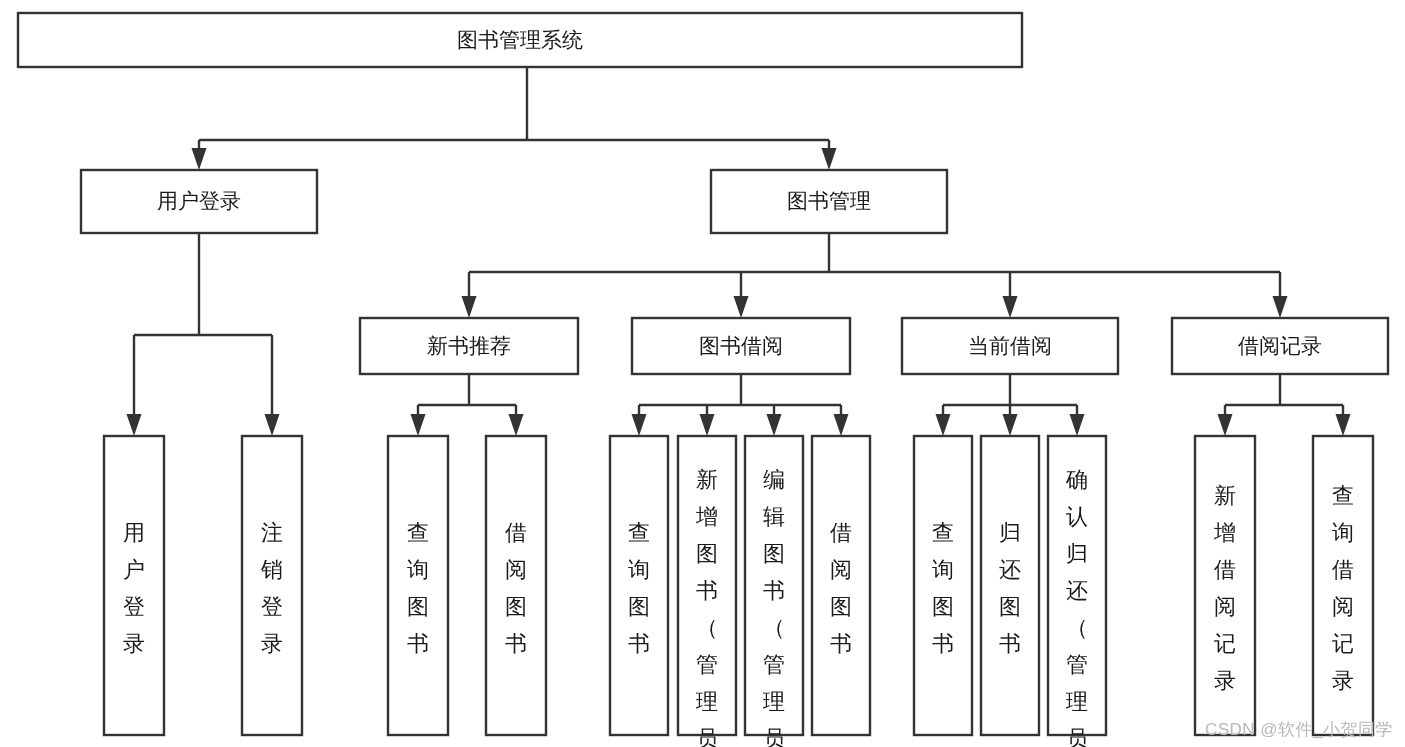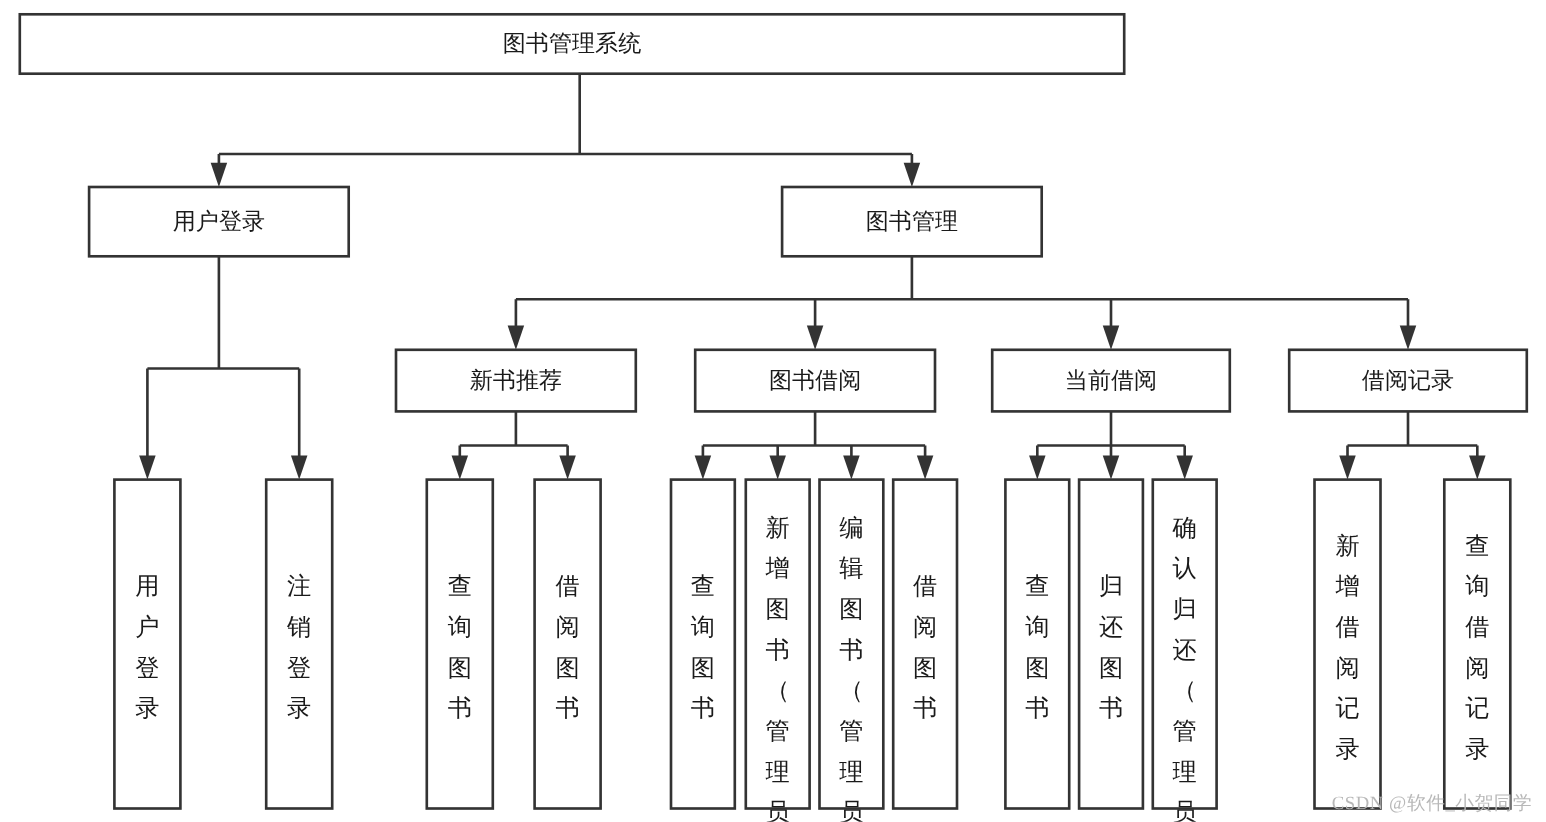--- a/index.html
+++ b/index.html
@@ -53,21 +53,21 @@
   .node-label-v {
     font-family: "Liberation Sans", "DejaVu Sans", sans-serif;
     font-size: 22px;
     fill: #1a1a1a;
     text-anchor: middle;
   }
   .watermark {
     position: absolute;
     right: 12px;
     bottom: 6px;
-    font-family: Liberation Serif, serif;
+    font-family: Liberation Sans, sans-serif;
     font-size: 17px;
     color: #b8b8b8;
     letter-spacing: 0.5px;
     white-space: nowrap;
     user-select: none;
   }
 </style>
 </head>
 <body>
 

